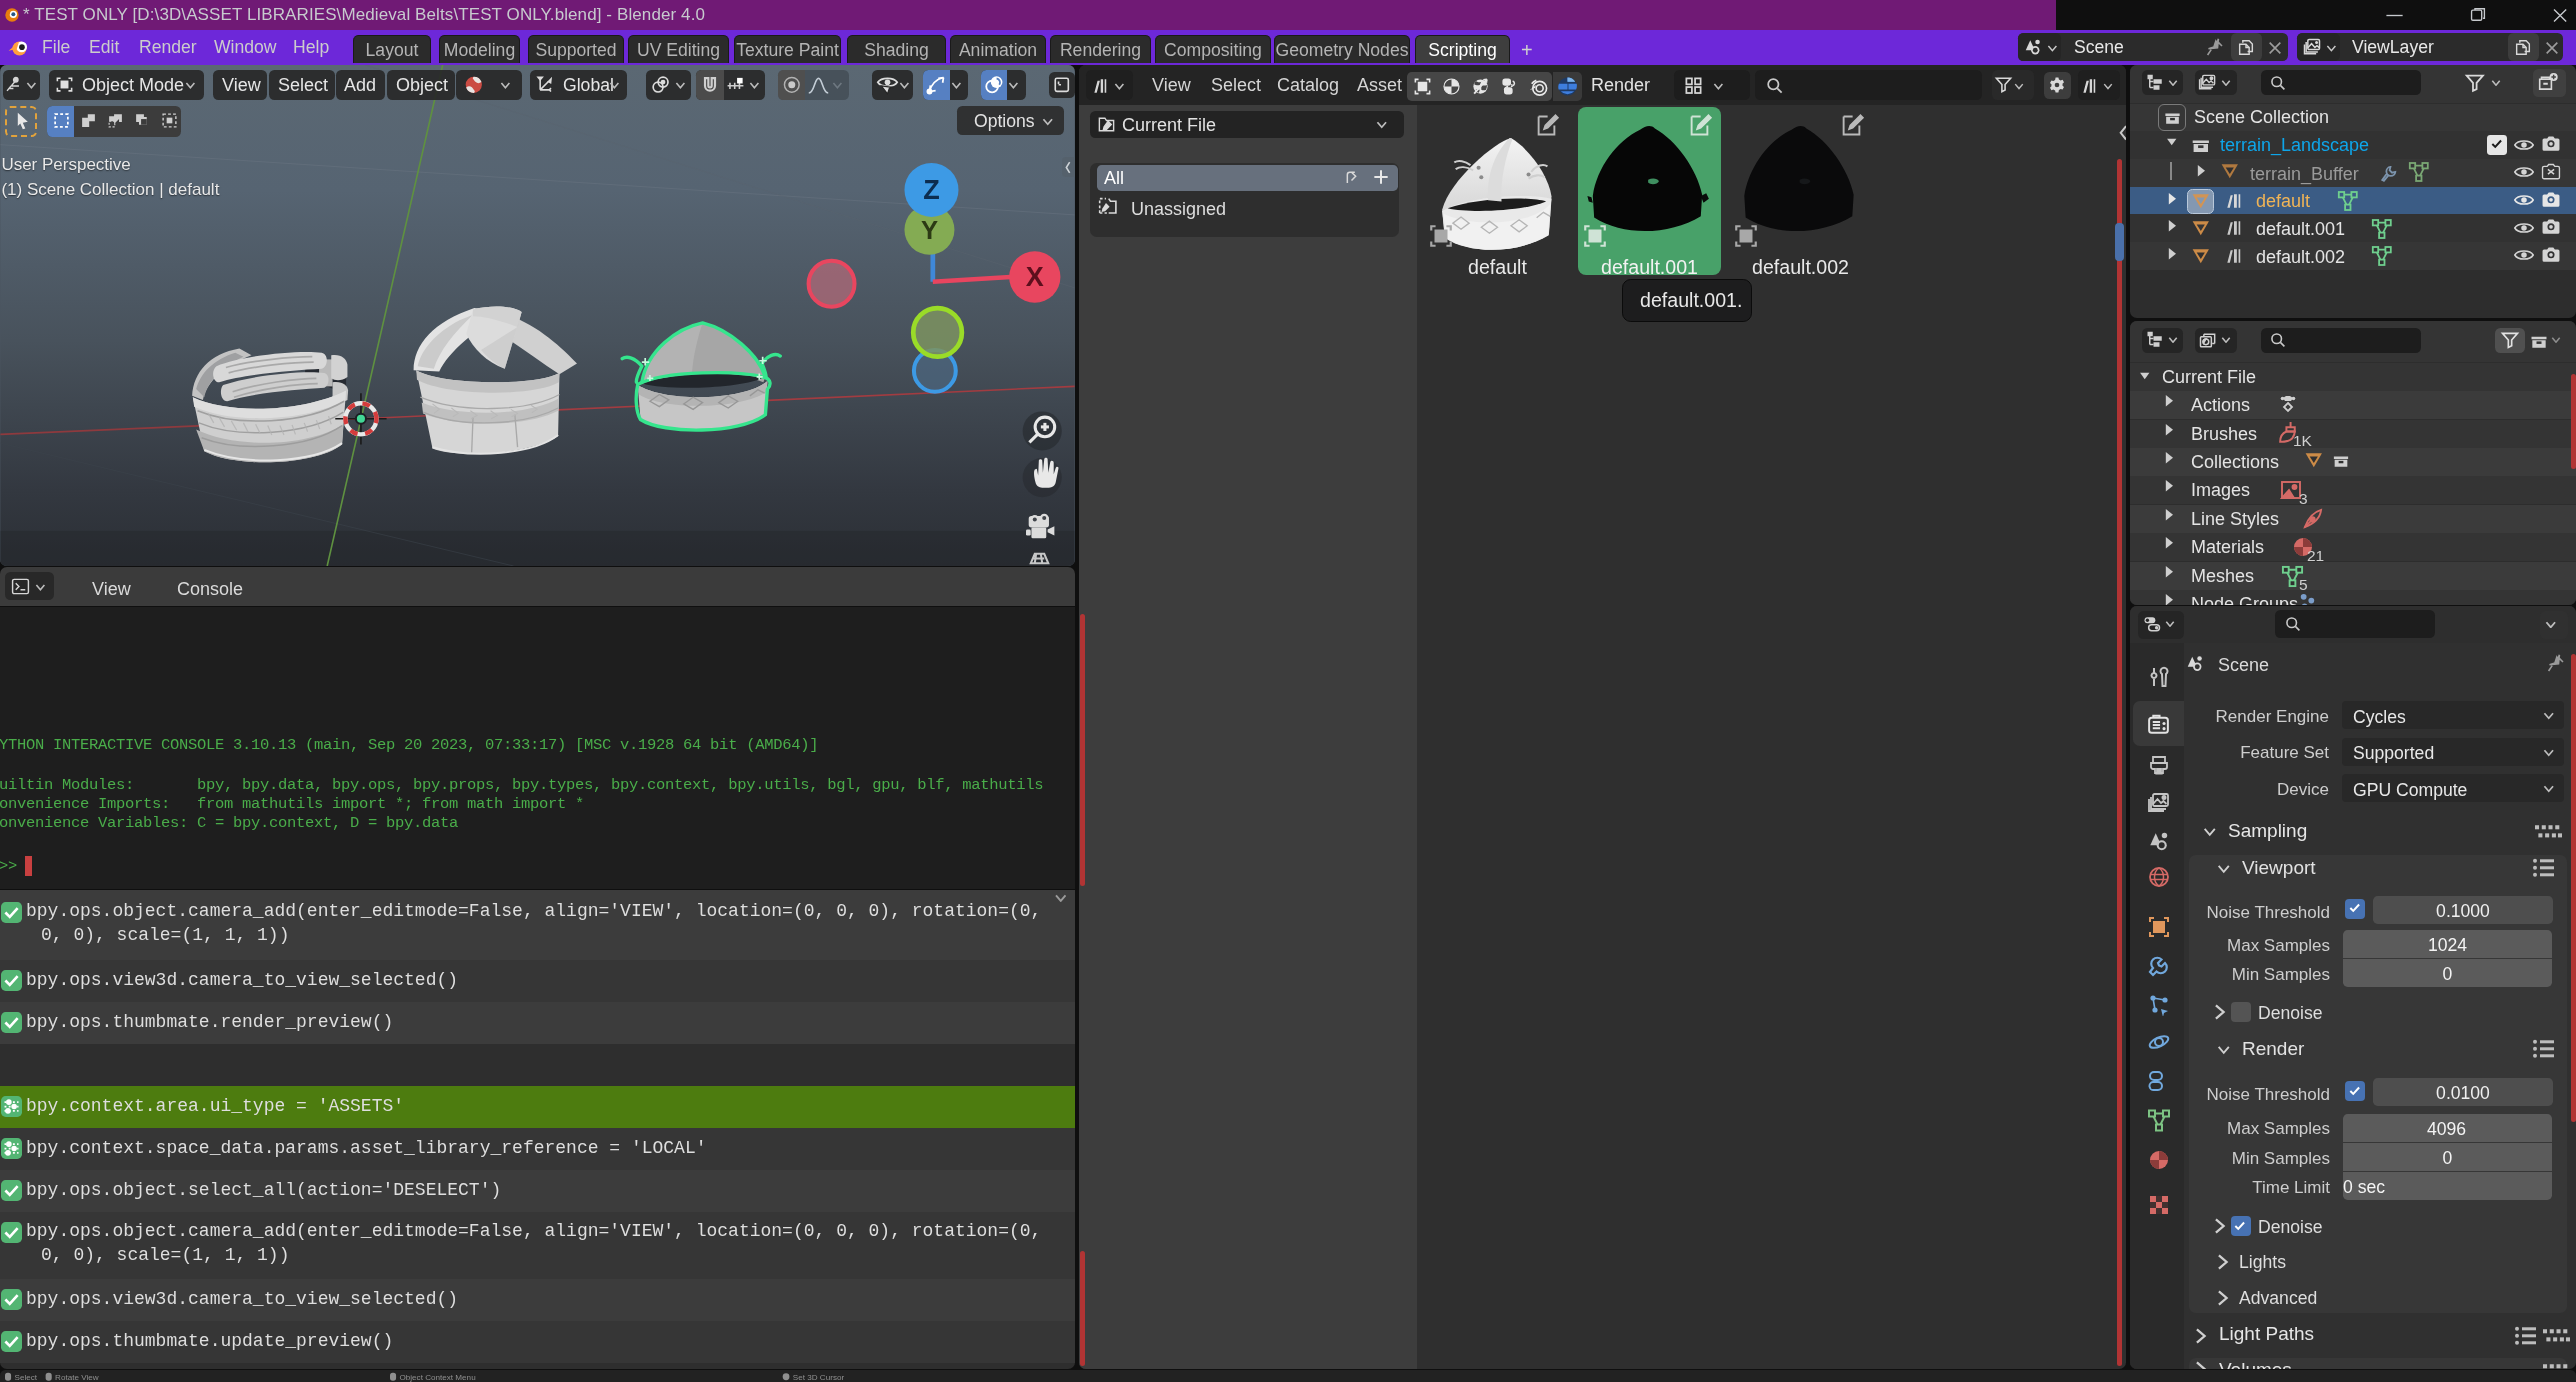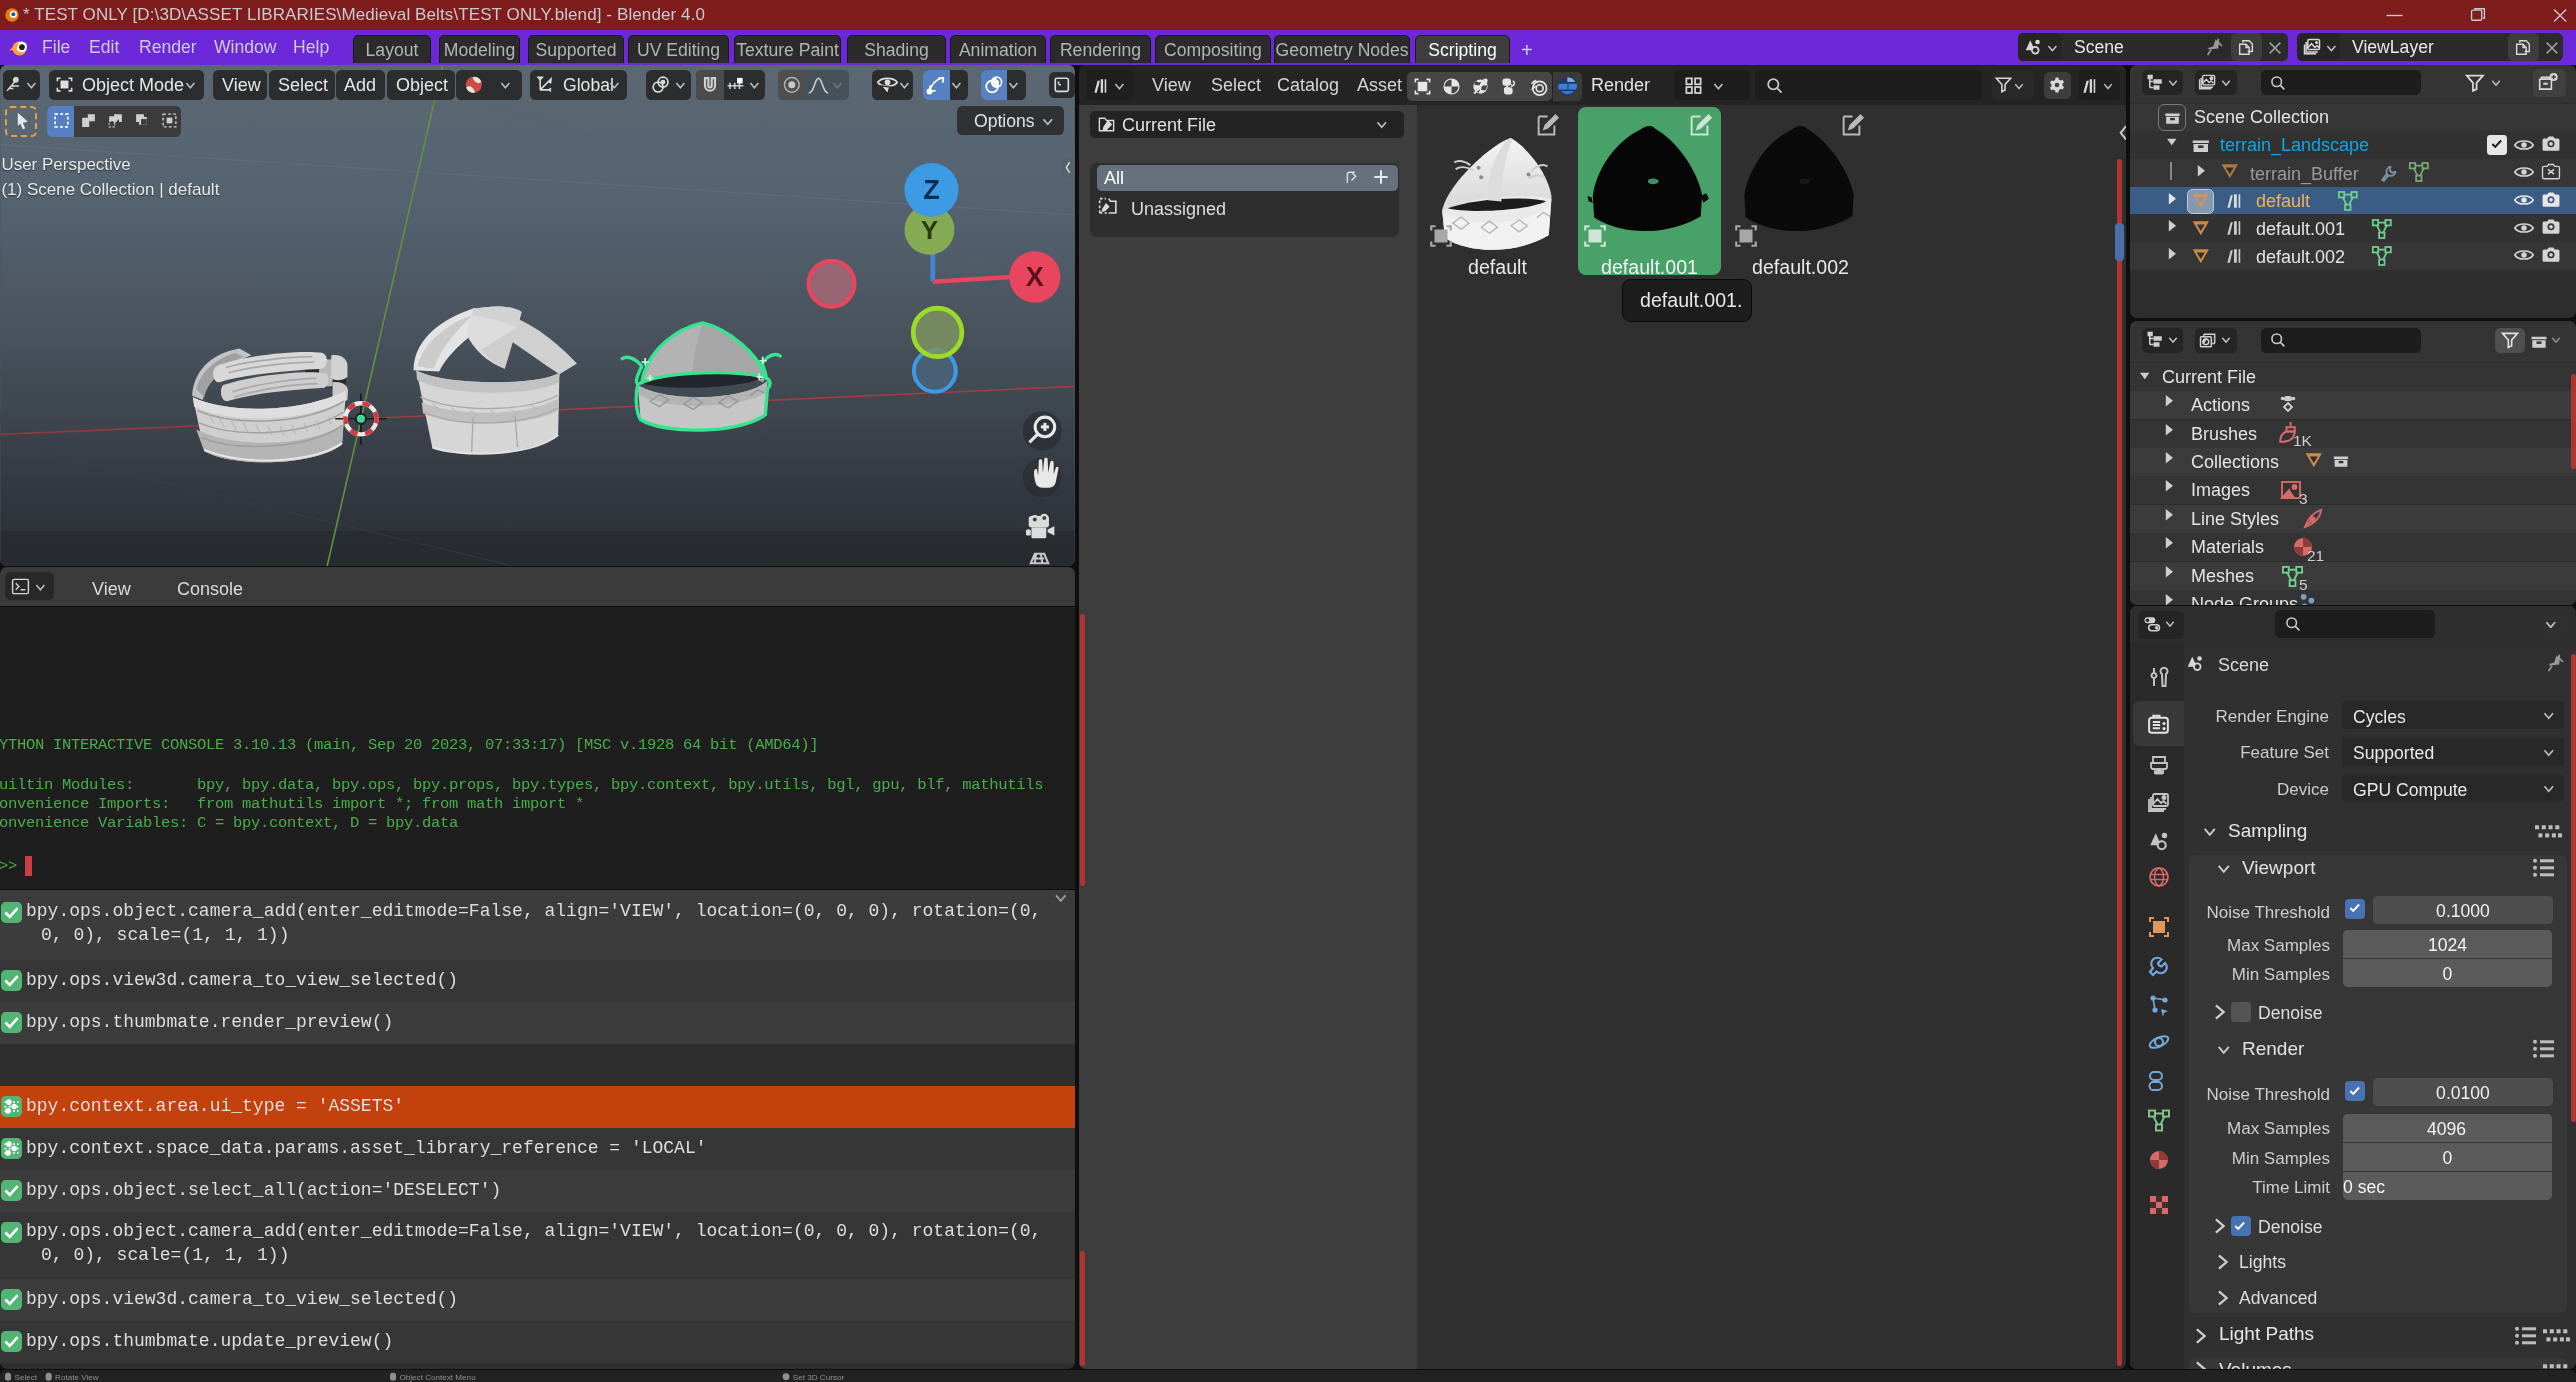--- a/index.html
+++ b/index.html
@@ -1,21 +1,21 @@
 <!DOCTYPE html>
 <html style="font-size:10.8px"><head>
 <meta charset="utf-8">
 <style>
 * { margin:0; padding:0; box-sizing:border-box; }
 html,body { width:2576px; height:1383px; background:#0f0f0f; overflow:hidden;
   font-family:"Liberation Sans", sans-serif; }
 .abs { position:absolute; }
 .area { position:absolute; border-radius:6.8px; overflow:hidden; }
 
-#titlebar { left:0; top:0; width:2576px; height:30px; background:#7f1d1d; color:#c7cace;
+#titlebar { left:0; top:0; width:2056px; height:30px; background:#701a75; color:#c7cace;
   font-size:17px; }
 #titlebar .ttext { position:absolute; left:23px; top:5.4px; letter-spacing:0.1px; }
 
 #topbar { left:0; top:30px; width:2576px; height:35px; background:#6d28d9; color:#cccccc; font-size:17.6px; }
 .menuitem { position:absolute; top:7.4px; }
 .wtab { position:absolute; top:5.4px; height:28px; border-radius:5.4px 5.4px 0 0; background:#2b2b2b;
   color:#b4b4b4; font-size:17.6px; text-align:center; line-height:28px; border:0.7px solid #1a1a1a; border-bottom:none;}
 .wtab.active { background:#3e3e3e; color:#ffffff; }
 
 .btn { position:absolute; background:#282828; border-radius:5.4px; }
@@ -464,21 +464,21 @@
         <path d="M5 12 l5 5 9 -10" stroke="#fff" stroke-width="3" fill="none"></path>
       </svg>
     <div class="itext" style="top:10px">bpy.ops.view3d.camera_to_view_selected()</div>
   </div>
   <div class="irow" style="top:112px;height:42px;background:#3c3c3c">
     <svg class="icheck" style="top:10px" viewBox="0 0 24 24">
         <path d="M5 12 l5 5 9 -10" stroke="#fff" stroke-width="3" fill="none"></path>
       </svg>
     <div class="itext" style="top:10px">bpy.ops.thumbmate.render_preview()</div>
   </div>
-  <div class="irow" style="top:196px;height:42px;background:#c2410c">
+  <div class="irow" style="top:196px;height:42px;background:#4d7c0f">
     <svg class="icheck" style="top:10px" viewBox="0 0 24 24">
         <g stroke="#fff" stroke-width="2" fill="#fff">
           <path d="M4 7 h16 M4 12 h16 M4 17 h16" stroke-dasharray="2.2 2.6"></path>
           <circle cx="9" cy="7" r="2.2"></circle>
           <circle cx="15" cy="12" r="2.2"></circle>
           <circle cx="8" cy="17" r="2.2"></circle>
         </g>
       </svg>
     <div class="itext" style="top:10px">bpy.context.area.ui_type = 'ASSETS'</div>
   </div>

